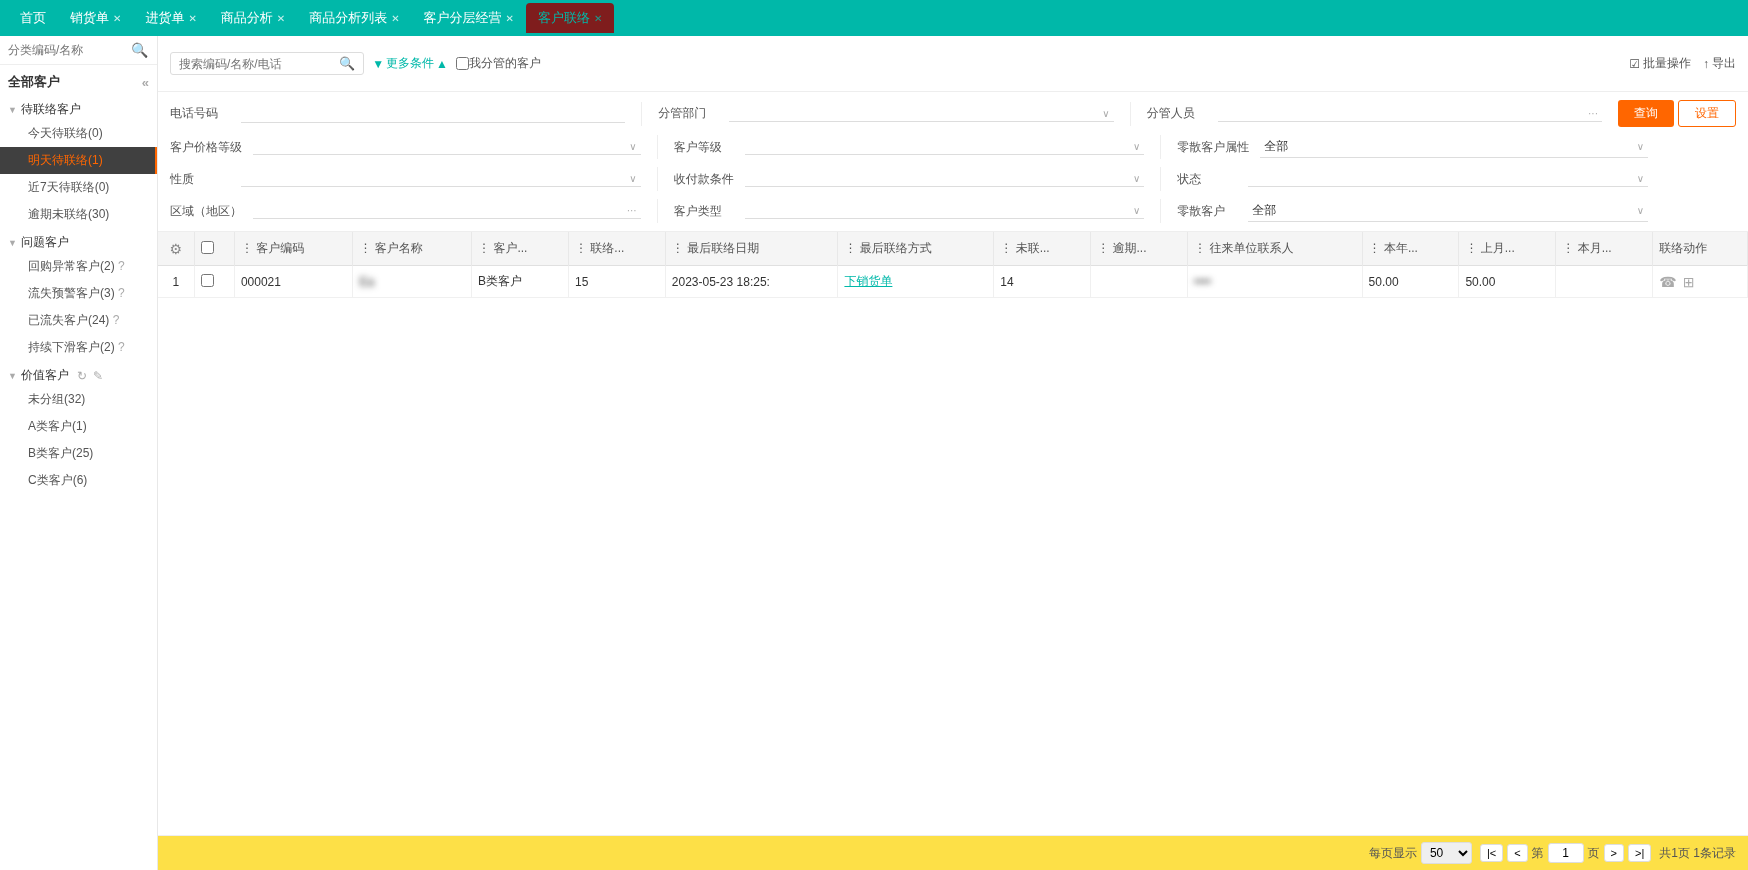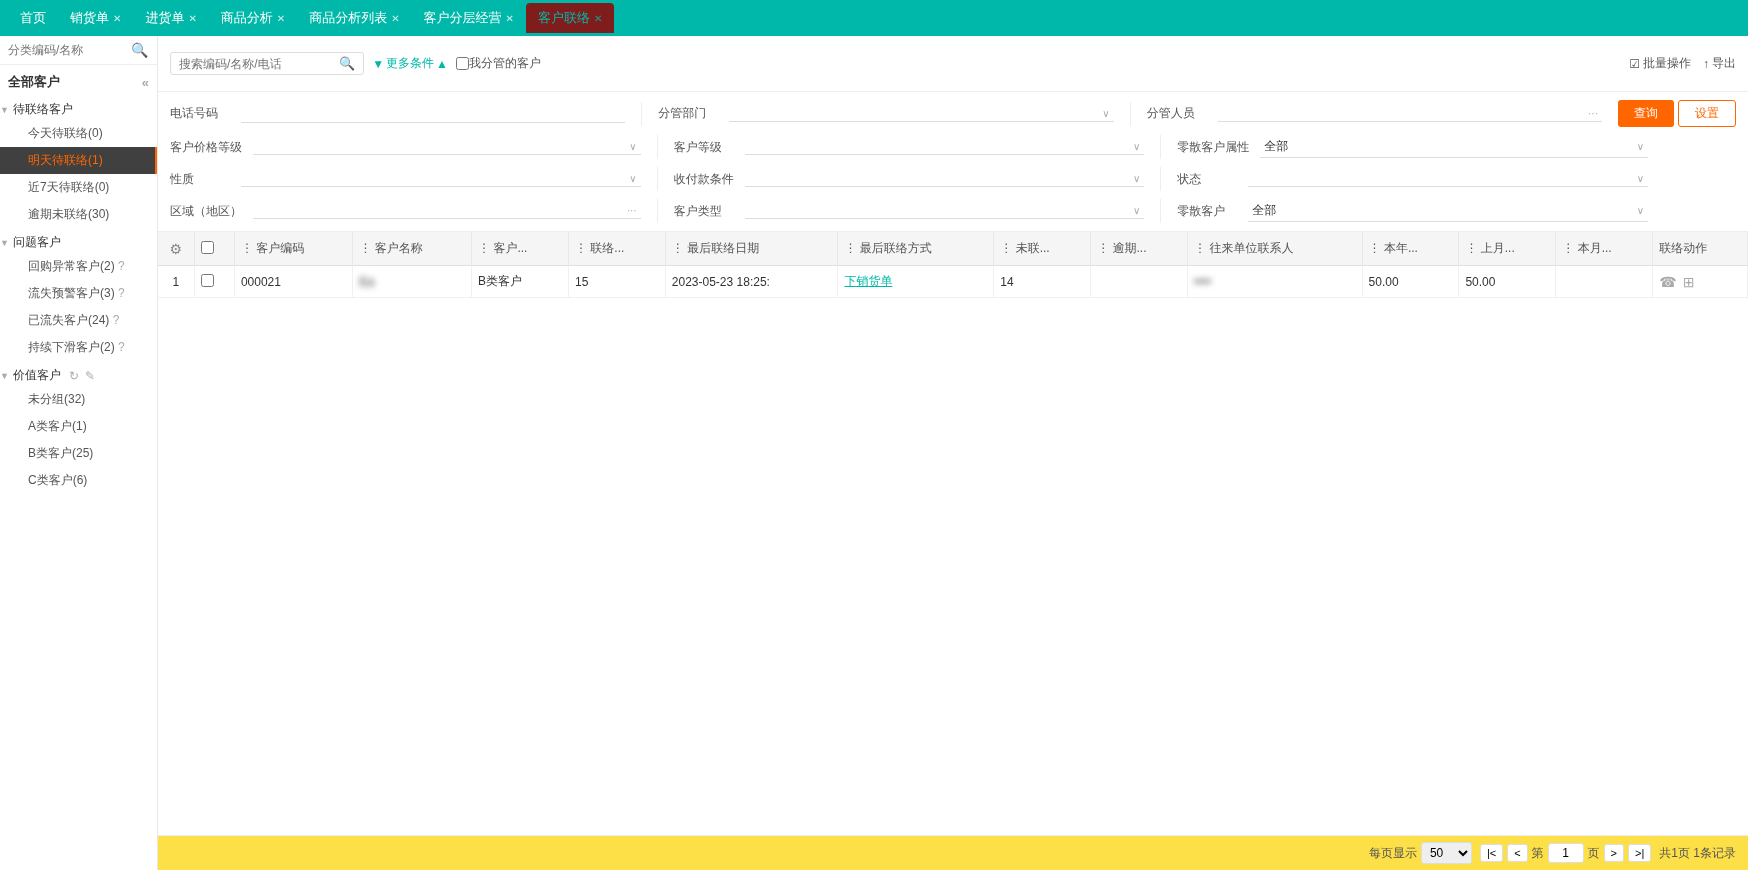--- a/index.html
+++ b/index.html
@@ -72,21 +72,21 @@
       padding: 8px 8px 4px;
       font-size: 13px;
       font-weight: bold;
       color: #333;
     }
     .sidebar-section-header .collapse-icon {
       color: #aaa;
       cursor: pointer;
     }
     .sidebar-group-label {
-      padding: 6px 0 2px;
+      padding: 6px 8px 2px;
       font-size: 12px;
       color: #333;
       display: flex;
       align-items: center;
       gap: 4px;
     }
     .sidebar-group-label::before {
       content: '▼';
       font-size: 9px;
       color: #aaa;

